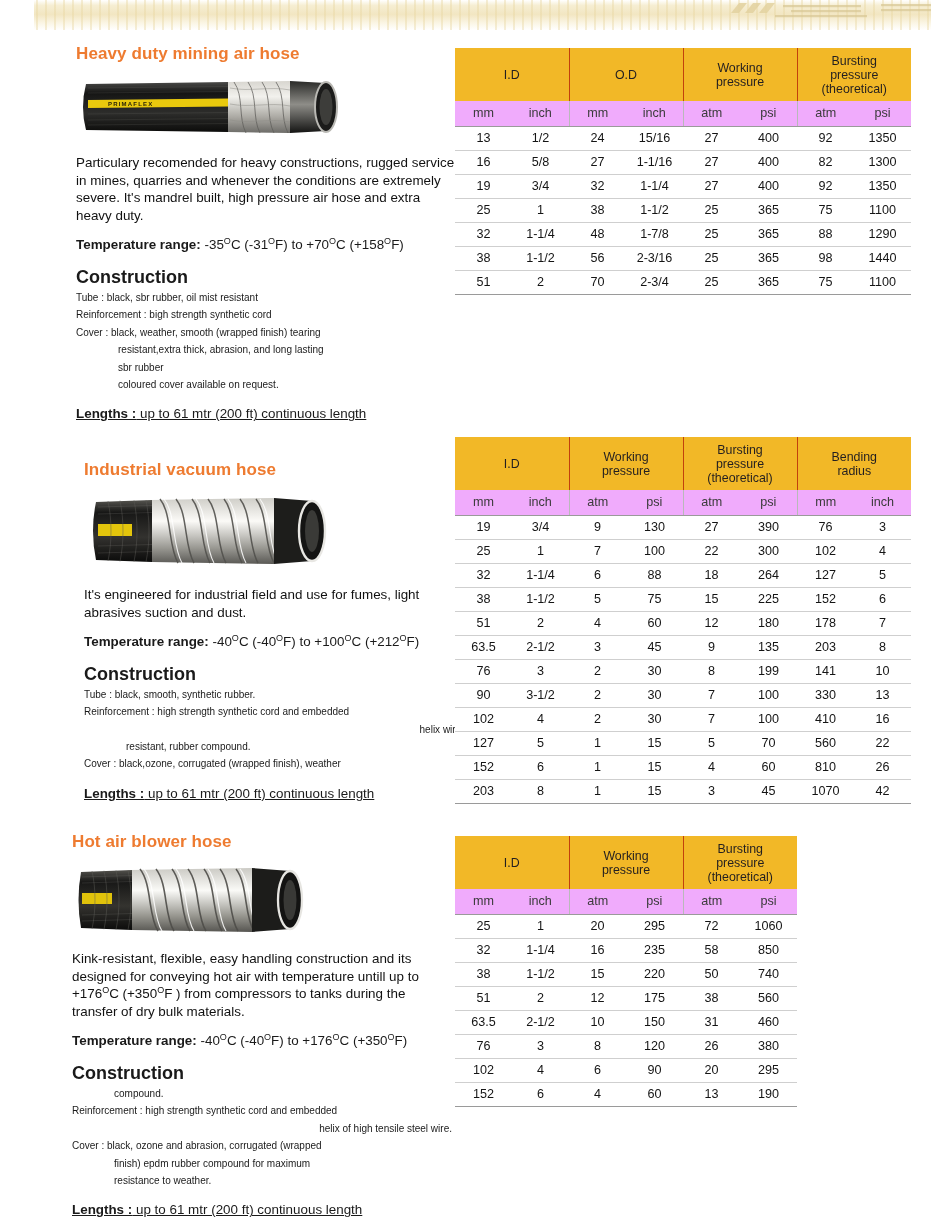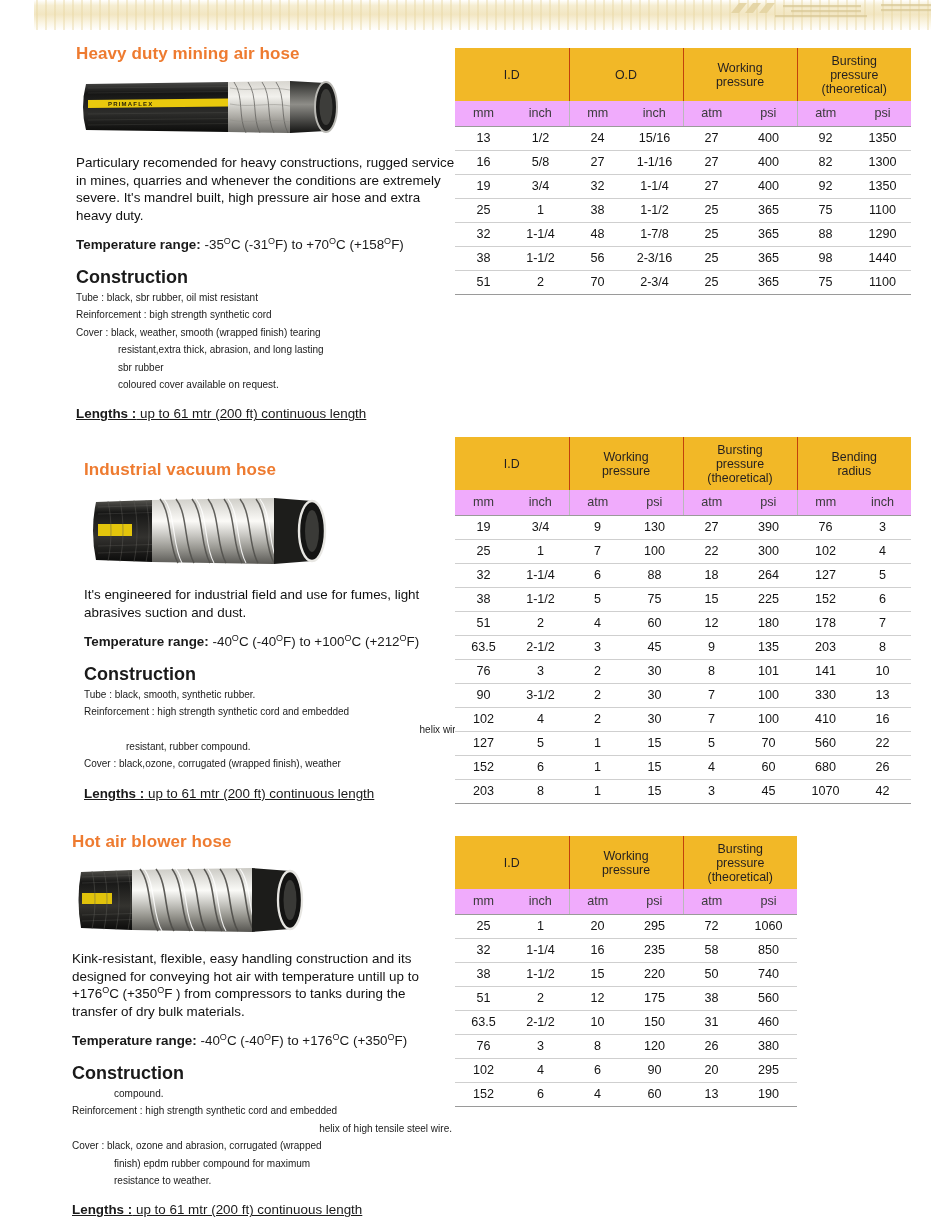--- a/index.html
+++ b/index.html
@@ -509,21 +509,21 @@
             <td>135</td>
             <td>203</td>
             <td>8</td>
           </tr>
           <tr>
             <td>76</td>
             <td>3</td>
             <td>2</td>
             <td>30</td>
             <td>8</td>
-            <td>101</td>
+            <td>199</td>
             <td>141</td>
             <td>10</td>
           </tr>
           <tr>
             <td>90</td>
             <td>3-1/2</td>
             <td>2</td>
             <td>30</td>
             <td>7</td>
             <td>100</td>
@@ -550,21 +550,21 @@
             <td>560</td>
             <td>22</td>
           </tr>
           <tr>
             <td>152</td>
             <td>6</td>
             <td>1</td>
             <td>15</td>
             <td>4</td>
             <td>60</td>
-            <td>680</td>
+            <td>810</td>
             <td>26</td>
           </tr>
           <tr>
             <td>203</td>
             <td>8</td>
             <td>1</td>
             <td>15</td>
             <td>3</td>
             <td>45</td>
             <td>1070</td>

